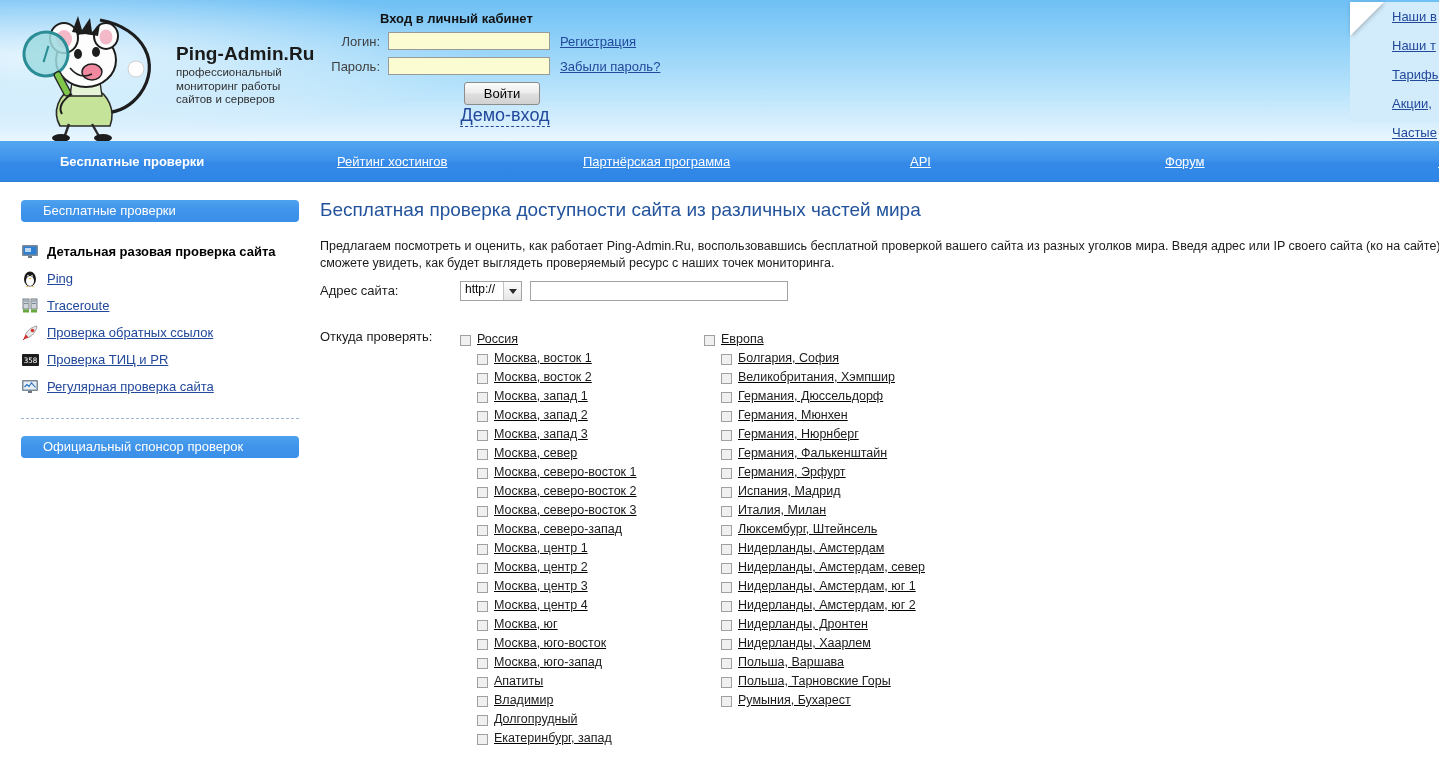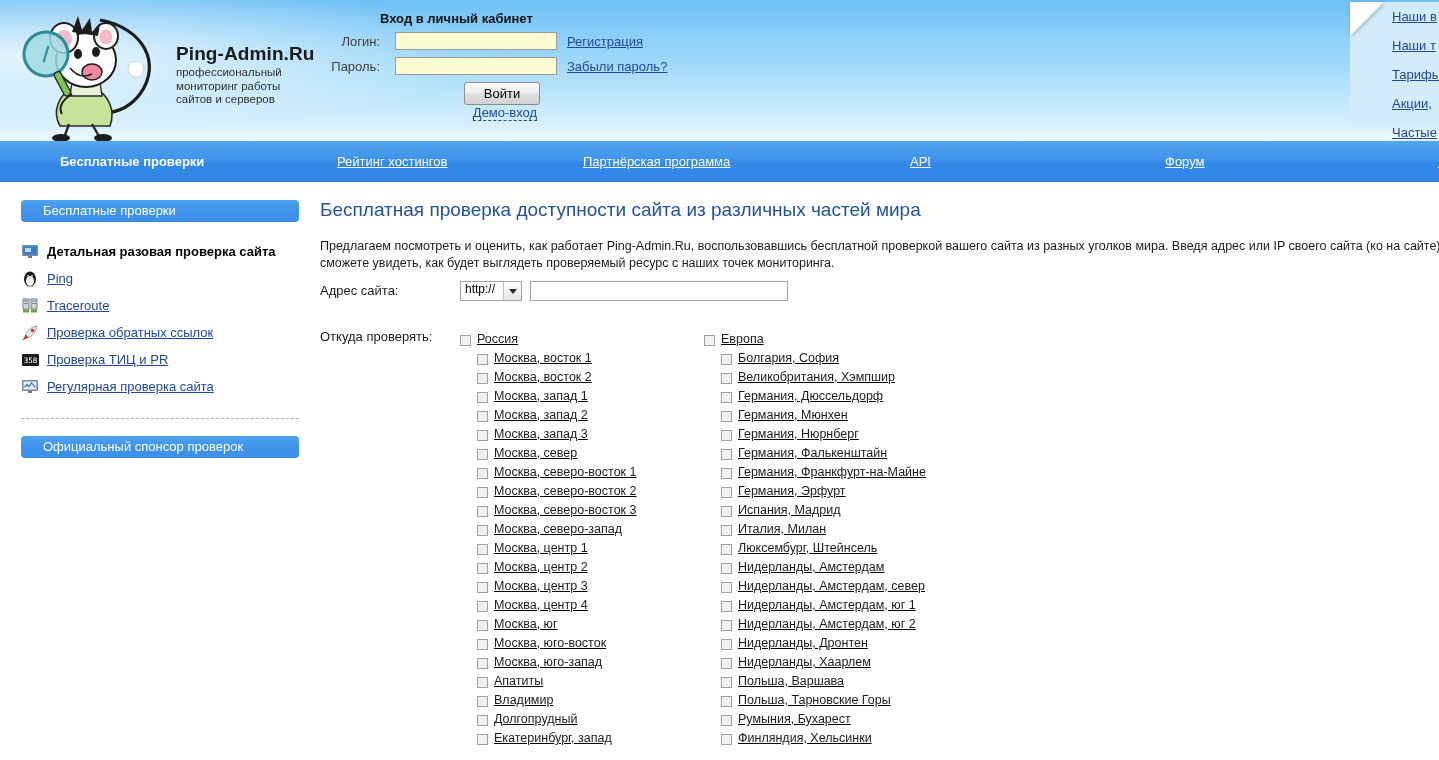--- a/index.html
+++ b/index.html
@@ -33,42 +33,42 @@
     margin-top:2px;font-size:11.5px;color:#303030;line-height:13.5px;
   }
   
   .login{position:absolute;left:328px;top:11px;width:340px;}
   .login-title{
     margin-left:52px;font-size:13px;font-weight:bold;color:#111;
     margin-bottom:6px;
   }
   .login-row{display:flex;align-items:center;margin-bottom:7px;}
   .login-lbl{
-    width:52px;text-align:right;padding-right:15px;
+    width:52px;text-align:right;padding-right:8px;
     font-size:13px;color:#3e3e3e;
   }
   .login-inp{
     width:162px;height:18px;border:1px solid #9a9a9a;
     background:#fcfcd2;box-sizing:border-box;outline:none;
     font-family:inherit;font-size:12px;padding:0 3px;
   }
   .login-link{
     margin-left:10px;font-size:13px;color:#22489b;text-decoration:underline;
     cursor:pointer;white-space:nowrap;
   }
   .login-btn-row{display:flex;align-items:center;margin-top:6px;flex-direction:column;}
   .login-btn-spacer{width:52px;}
   .login-btn{
     margin-left:8px;width:76px;height:23px;
     background:linear-gradient(to bottom,#fbfbfb 0%,#ececec 48%,#dedede 52%,#d2d2d2 100%);
     border:1px solid #8c8c8c;border-radius:3px;
     font-family:inherit;font-size:13px;color:#000;cursor:pointer;
   }
   .demo-link{
-    margin-left:14px;font-size:13px;color:#22489b;
+    margin-left:14px;font-size:18px;color:#22489b;
     border-bottom:1px dashed #22489b;cursor:pointer;
   }
   
   .note-panel{
     position:absolute;left:1350px;top:2px;width:110px;height:120px;
     background:#d3ecfb;
   }
   .note-fold{
     position:absolute;left:1350px;top:2px;width:0;height:0;
     border-top:34px solid #ffffff;border-right:34px solid transparent;
@@ -465,24 +465,20 @@
             <div class="cb-row child">
               <span class="cb"></span>
               <span class="cb-lbl">Германия, Нюрнберг</span>
             </div>
             <div class="cb-row child">
               <span class="cb"></span>
               <span class="cb-lbl">Германия, Фалькенштайн</span>
             </div>
             <div class="cb-row child">
               <span class="cb"></span>
-              <span class="cb-lbl">Германия, Франкфурт-на-Майне</span>
-            </div>
-            <div class="cb-row child">
-              <span class="cb"></span>
               <span class="cb-lbl">Германия, Эрфурт</span>
             </div>
             <div class="cb-row child">
               <span class="cb"></span>
               <span class="cb-lbl">Испания, Мадрид</span>
             </div>
             <div class="cb-row child">
               <span class="cb"></span>
               <span class="cb-lbl">Италия, Милан</span>
             </div>
@@ -518,22 +514,18 @@
               <span class="cb"></span>
               <span class="cb-lbl">Польша, Варшава</span>
             </div>
             <div class="cb-row child">
               <span class="cb"></span>
               <span class="cb-lbl">Польша, Тарновские Горы</span>
             </div>
             <div class="cb-row child">
               <span class="cb"></span>
               <span class="cb-lbl">Румыния, Бухарест</span>
-            </div>
-            <div class="cb-row child">
-              <span class="cb"></span>
-              <span class="cb-lbl">Финляндия, Хельсинки</span>
             </div>
           </div>
       </div>
     </div>
   </div>
 </div>
 
 </body></html>

